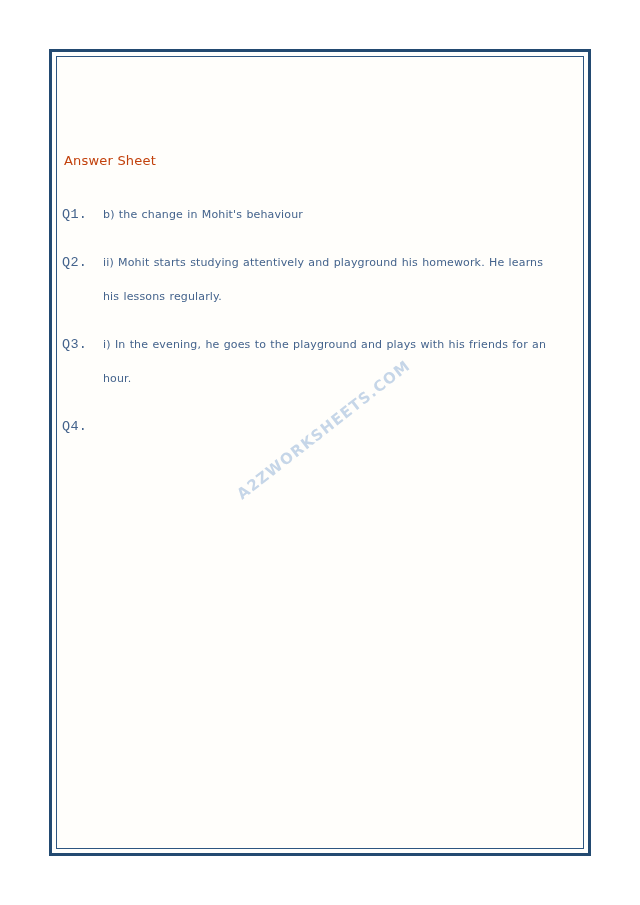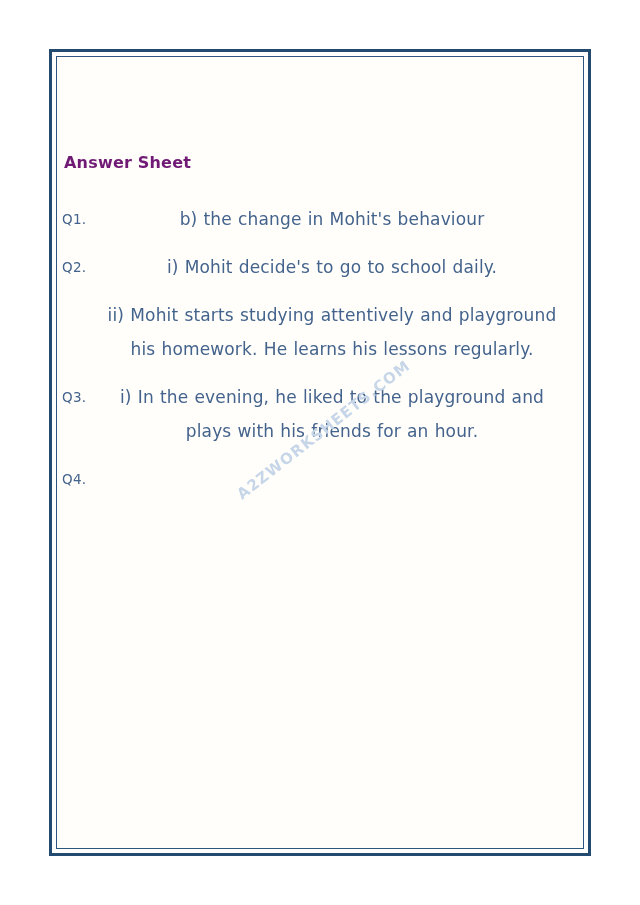--- a/index.html
+++ b/index.html
@@ -43,51 +43,51 @@
     left: 0;
     top: 0;
     right: 0;
     bottom: 0;
     padding: 96px 22px 0 5px;
     box-sizing: border-box;
   }
 
   .sheet-title {
     font-family: "DejaVu Sans", sans-serif;
-    font-weight: bold;
-    font-size: 16px;
-    color: #701a75;
+    font-weight: normal;
+    font-size: 13px;
+    color: #c2410c;
     letter-spacing: 0.2px;
     margin: 0 0 30px 0;
     padding-left: 2px;
   }
 
   .qblock {
     display: flex;
     align-items: flex-start;
     margin-bottom: 14px;
   }
   .qlabel {
     flex: 0 0 41px;
     font-size: 13.5px;
     color: #44638c;
     line-height: 34px;
     letter-spacing: 0.3px;
+    font-family: Liberation Mono, monospace;
   }
   .qbody {
     flex: 1 1 auto;
     min-width: 0;
   }
   .ans-line {
-    font-size: 17px;
+    font-size: 11px;
     color: #44638c;
     line-height: 34px;
     letter-spacing: 0.15px;
     word-spacing: 0.6px;
-    text-align: center;
   }
   .ans-line + .ans-line {
     margin-top: 14px;
   }
 
   
   #watermark {
     position: absolute;
     left: 182px;
     top: 430px;
@@ -116,28 +116,27 @@
       <div id="answer-list">
           <div class="qblock">
             <div class="qlabel">Q1.</div>
             <div class="qbody">
               <div class="ans-line">b) the change in Mohit's behaviour</div>
             </div>
           </div>
           <div class="qblock">
             <div class="qlabel">Q2.</div>
             <div class="qbody">
-              <div class="ans-line">i) Mohit decide's to go to school daily.</div>
               <div class="ans-line">ii) Mohit starts studying attentively and playground his homework. He learns his lessons regularly.</div>
             </div>
           </div>
           <div class="qblock">
             <div class="qlabel">Q3.</div>
             <div class="qbody">
-              <div class="ans-line">i) In the evening, he liked to the playground and plays with his friends for an hour.</div>
+              <div class="ans-line">i) In the evening, he goes to the playground and plays with his friends for an hour.</div>
             </div>
           </div>
           <div class="qblock">
             <div class="qlabel">Q4.</div>
             <div class="qbody">
             </div>
           </div>
         </div>
 
     </div>

